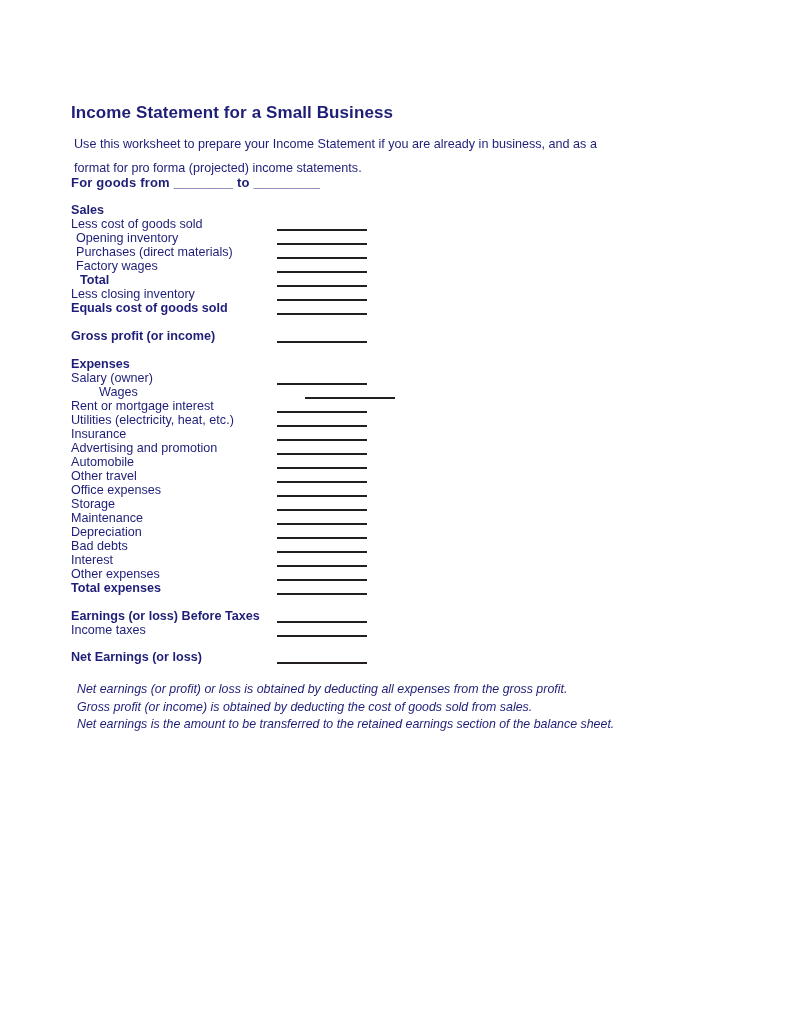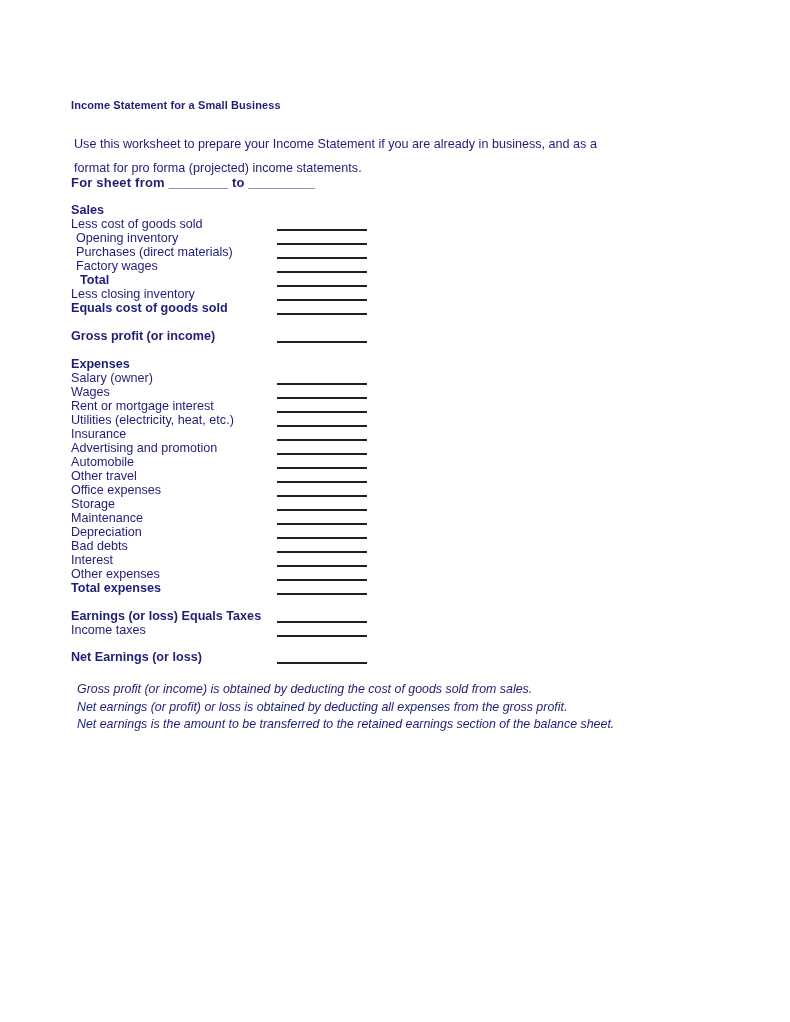--- a/index.html
+++ b/index.html
@@ -22,21 +22,21 @@
     width: 790px;
     height: 1022px;
     background: #ffffff;
   }
 
   
   .doc-title {
     position: absolute;
     left: 71px;
     top: 92px;
-    font-size: 11px;
+    font-size: 17px;
     font-weight: bold;
     letter-spacing: 0.1px;
     white-space: nowrap;
   }
 
   .intro {
     position: absolute;
     left: 74px;
     top: 119px;
     width: 545px;
@@ -96,21 +96,21 @@
 </style>
 </head>
 <body>
 
 <div class="page">
 
   <h1 class="doc-title">Income Statement for a Small Business</h1>
 
   <p class="intro">Use this worksheet to prepare your Income Statement if you are already in business, and as a format for pro forma (projected) income statements.</p>
 
-  <div class="period-line">For sheet from ________ to _________</div>
+  <div class="period-line">For goods from ________ to _________</div>
 
   <div class="rows" id="statement-rows">
       <div class="row" style="top: 203px;">
         <span class="label bold" style="left: 71px;">Sales</span>
       </div>
       <div class="row" style="top: 217px;">
         <span class="label" style="left: 71px;">Less cost of goods sold</span>
         <span class="rule" style="top: 12px; border-top-color: rgb(35, 31, 32);"></span>
       </div>
       <div class="row" style="top: 231px;">
@@ -141,21 +141,21 @@
         <span class="label bold" style="left: 71px;">Gross profit (or income)</span>
         <span class="rule" style="top: 12px; border-top-color: rgb(35, 31, 32);"></span>
       </div>
       <div class="row" style="top: 357px;">
         <span class="label bold" style="left: 71px;">Expenses</span>
       </div>
       <div class="row" style="top: 371px;">
         <span class="label" style="left: 71px;">Salary (owner)</span>
         <span class="rule" style="top: 12px; border-top-color: rgb(35, 31, 32);"></span>
       </div>
-      <div class="row" style="top: 385px;">
+      <div class="row" style="top: 385px; margin-left: 28px;">
         <span class="label" style="left: 71px;">Wages</span>
         <span class="rule" style="top: 12px; border-top-color: rgb(35, 31, 32);"></span>
       </div>
       <div class="row" style="top: 399px;">
         <span class="label" style="left: 71px;">Rent or mortgage interest</span>
         <span class="rule" style="top: 12px; border-top-color: rgb(35, 31, 32);"></span>
       </div>
       <div class="row" style="top: 413px;">
         <span class="label" style="left: 71px;">Utilities (electricity, heat, etc.)</span>
         <span class="rule" style="top: 12px; border-top-color: rgb(35, 31, 32);"></span>
@@ -202,32 +202,32 @@
       </div>
       <div class="row" style="top: 567px;">
         <span class="label" style="left: 71px;">Other expenses</span>
         <span class="rule" style="top: 12px; border-top-color: rgb(35, 31, 32);"></span>
       </div>
       <div class="row" style="top: 581px;">
         <span class="label bold" style="left: 71px;">Total expenses</span>
         <span class="rule" style="top: 12px; border-top-color: rgb(35, 31, 32);"></span>
       </div>
       <div class="row" style="top: 609px;">
-        <span class="label bold" style="left: 71px;">Earnings (or loss) Equals Taxes</span>
+        <span class="label bold" style="left: 71px;">Earnings (or loss) Before Taxes</span>
         <span class="rule" style="top: 12px; border-top-color: rgb(35, 31, 32);"></span>
       </div>
       <div class="row" style="top: 623px;">
         <span class="label" style="left: 71px;">Income taxes</span>
         <span class="rule" style="top: 12px; border-top-color: rgb(35, 31, 32);"></span>
       </div>
       <div class="row" style="top: 650px;">
         <span class="label bold" style="left: 71px;">Net Earnings (or loss)</span>
         <span class="rule" style="top: 12px; border-top-color: rgb(35, 31, 32);"></span>
       </div>
     </div>
 
   <div class="notes" id="notes-block">
+      <div>Net earnings (or profit) or loss is obtained by deducting all expenses from the gross profit.</div>
       <div>Gross profit (or income) is obtained by deducting the cost of goods sold from sales.</div>
-      <div>Net earnings (or profit) or loss is obtained by deducting all expenses from the gross profit.</div>
       <div>Net earnings is the amount to be transferred to the retained earnings section of the balance sheet.</div>
     </div>
 
 </div>
 
 </body></html>

